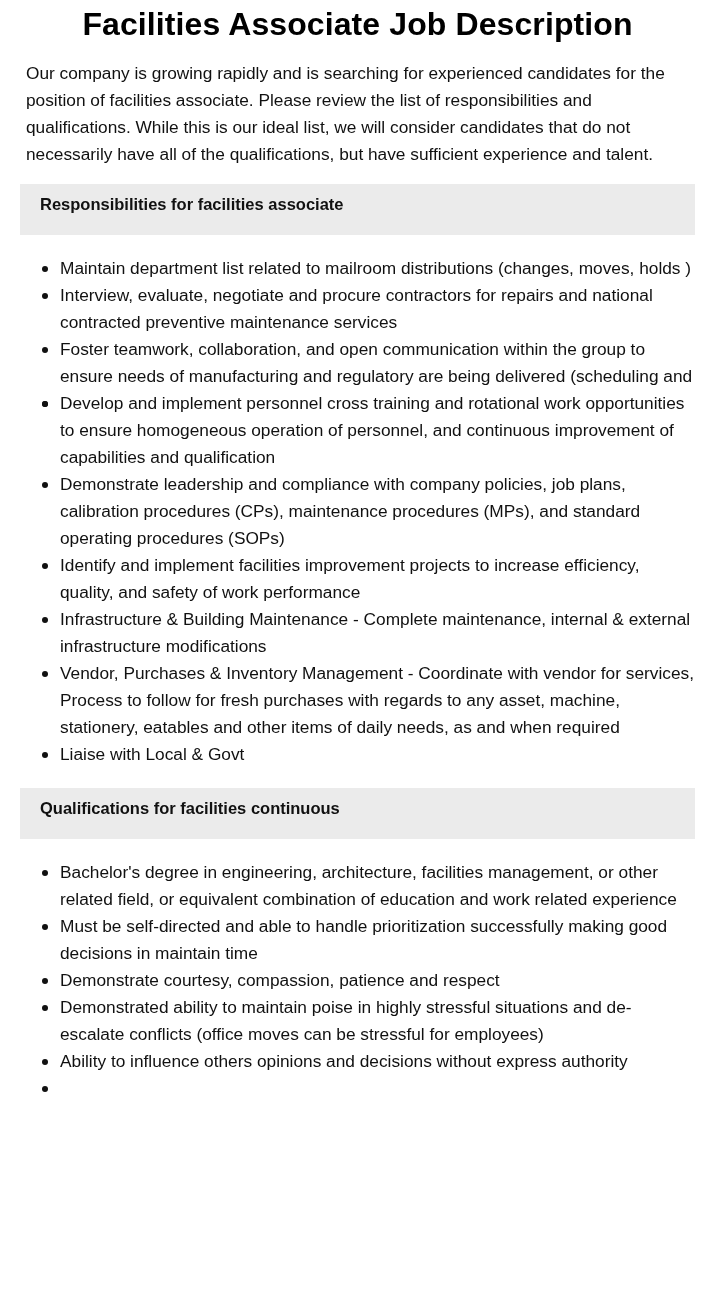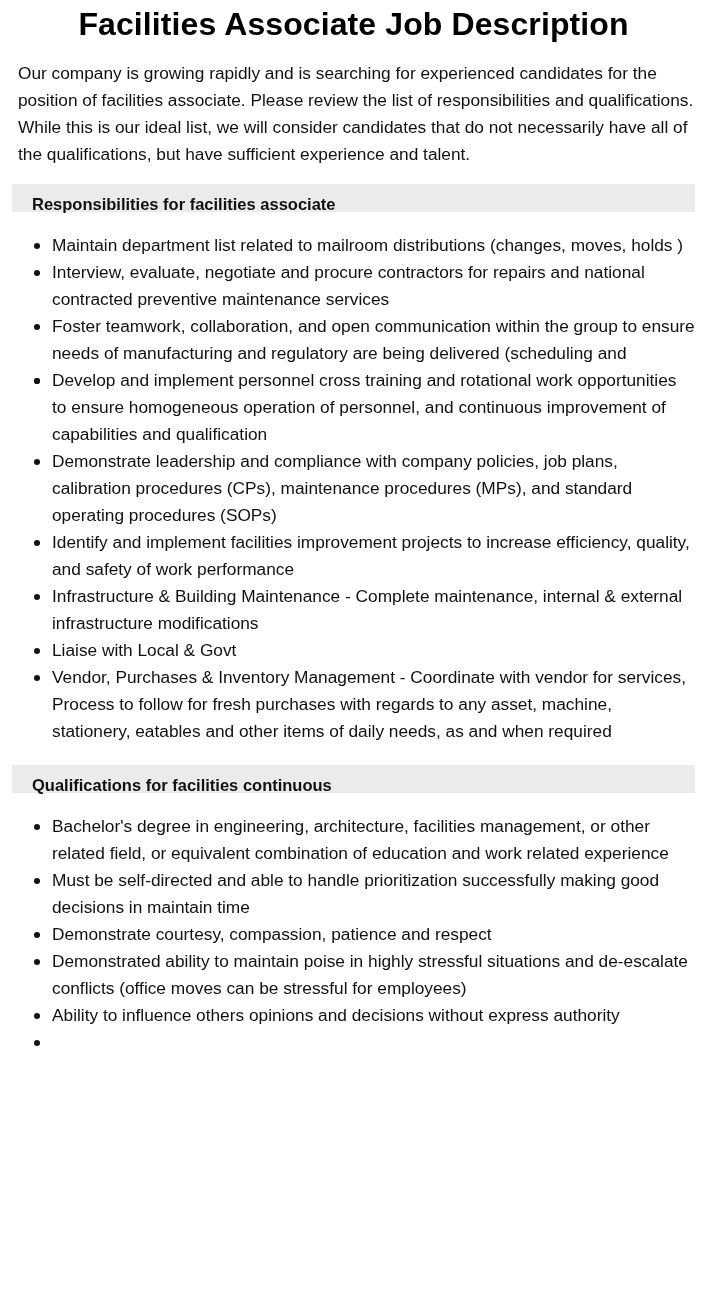--- a/index.html
+++ b/index.html
@@ -1,42 +1,42 @@
 <!DOCTYPE html>
 <html><head>
 <meta charset="utf-8">
 <style>
   html, body { margin: 0; padding: 0; background: #ffffff; }
   body {
     width: 720px;
     font-family: "Liberation Sans", "DejaVu Sans", sans-serif;
     color: #111111;
   }
-  .page { padding: 0 25px 0 12px; }
+  .page { padding: 0 25px 0 20px; }
   h1 {
     margin: 0;
     padding-top: 2px;
     height: 50px;
     line-height: 44px;
     text-align: center;
     font-size: 32px;
     font-weight: bold;
     letter-spacing: 0.1px;
     color: #000;
   }
   .intro {
     margin: 8px 0 0 6px;
     font-size: 17.3px;
     line-height: 27px;
     color: #111;
   }
   .section-header {
     margin-top: 16px;
     background: #ebebeb;
-    height: 28px;
+    height: 51px;
     line-height: 41px;
     padding-left: 20px;
     font-size: 16.5px;
     font-weight: bold;
     color: #111;
   }
   ul.items {
     margin: 20px 0 0 0;
     padding-left: 40px;
     list-style: none;
@@ -68,22 +68,22 @@
   <div class="section-header">Responsibilities for facilities associate</div>
   <ul class="items">
     <li><span class="bullet"></span><span>Maintain department list related to mailroom distributions (changes, moves, holds )</span></li>
     <li><span class="bullet"></span><span>Interview, evaluate, negotiate and procure contractors for repairs and national contracted preventive maintenance services</span></li>
     <li><span class="bullet"></span><span>Foster teamwork, collaboration, and open communication within the group to ensure needs of manufacturing and regulatory are being delivered (scheduling and</span></li>
     <li><span class="bullet"></span></li>
     <li><span class="bullet"></span><span>Develop and implement personnel cross training and rotational work opportunities to ensure homogeneous operation of personnel, and continuous improvement of capabilities and qualification</span></li>
     <li><span class="bullet"></span><span>Demonstrate leadership and compliance with company policies, job plans, calibration procedures (CPs), maintenance procedures (MPs), and standard operating procedures (SOPs)</span></li>
     <li><span class="bullet"></span><span>Identify and implement facilities improvement projects to increase efficiency, quality, and safety of work performance</span></li>
     <li><span class="bullet"></span><span>Infrastructure &amp; Building Maintenance - Complete maintenance, internal &amp; external infrastructure modifications</span></li>
+    <li><span class="bullet"></span><span>Vendor, Purchases &amp; Inventory Management - Coordinate with vendor for services, Process to follow for fresh purchases with regards to any asset, machine, stationery, eatables and other items of daily needs, as and when required</span></li>
     <li><span class="bullet"></span><span>Liaise with Local &amp; Govt</span></li>
-    <li><span class="bullet"></span><span>Vendor, Purchases &amp; Inventory Management - Coordinate with vendor for services, Process to follow for fresh purchases with regards to any asset, machine, stationery, eatables and other items of daily needs, as and when required</span></li>
   </ul>
   <div class="gap-after-list"></div>
 
   <div class="section-header" style="margin-top:0;">Qualifications for facilities continuous</div>
   <ul class="items">
     <li><span class="bullet"></span><span>Bachelor's degree in engineering, architecture, facilities management, or other related field, or equivalent combination of education and work related experience</span></li>
     <li><span class="bullet"></span><span>Must be self-directed and able to handle prioritization successfully making good decisions in maintain time</span></li>
     <li><span class="bullet"></span><span>Demonstrate courtesy, compassion, patience and respect</span></li>
     <li><span class="bullet"></span><span>Demonstrated ability to maintain poise in highly stressful situations and de-escalate conflicts (office moves can be stressful for employees)</span></li>
     <li><span class="bullet"></span><span>Ability to influence others opinions and decisions without express authority</span></li>

